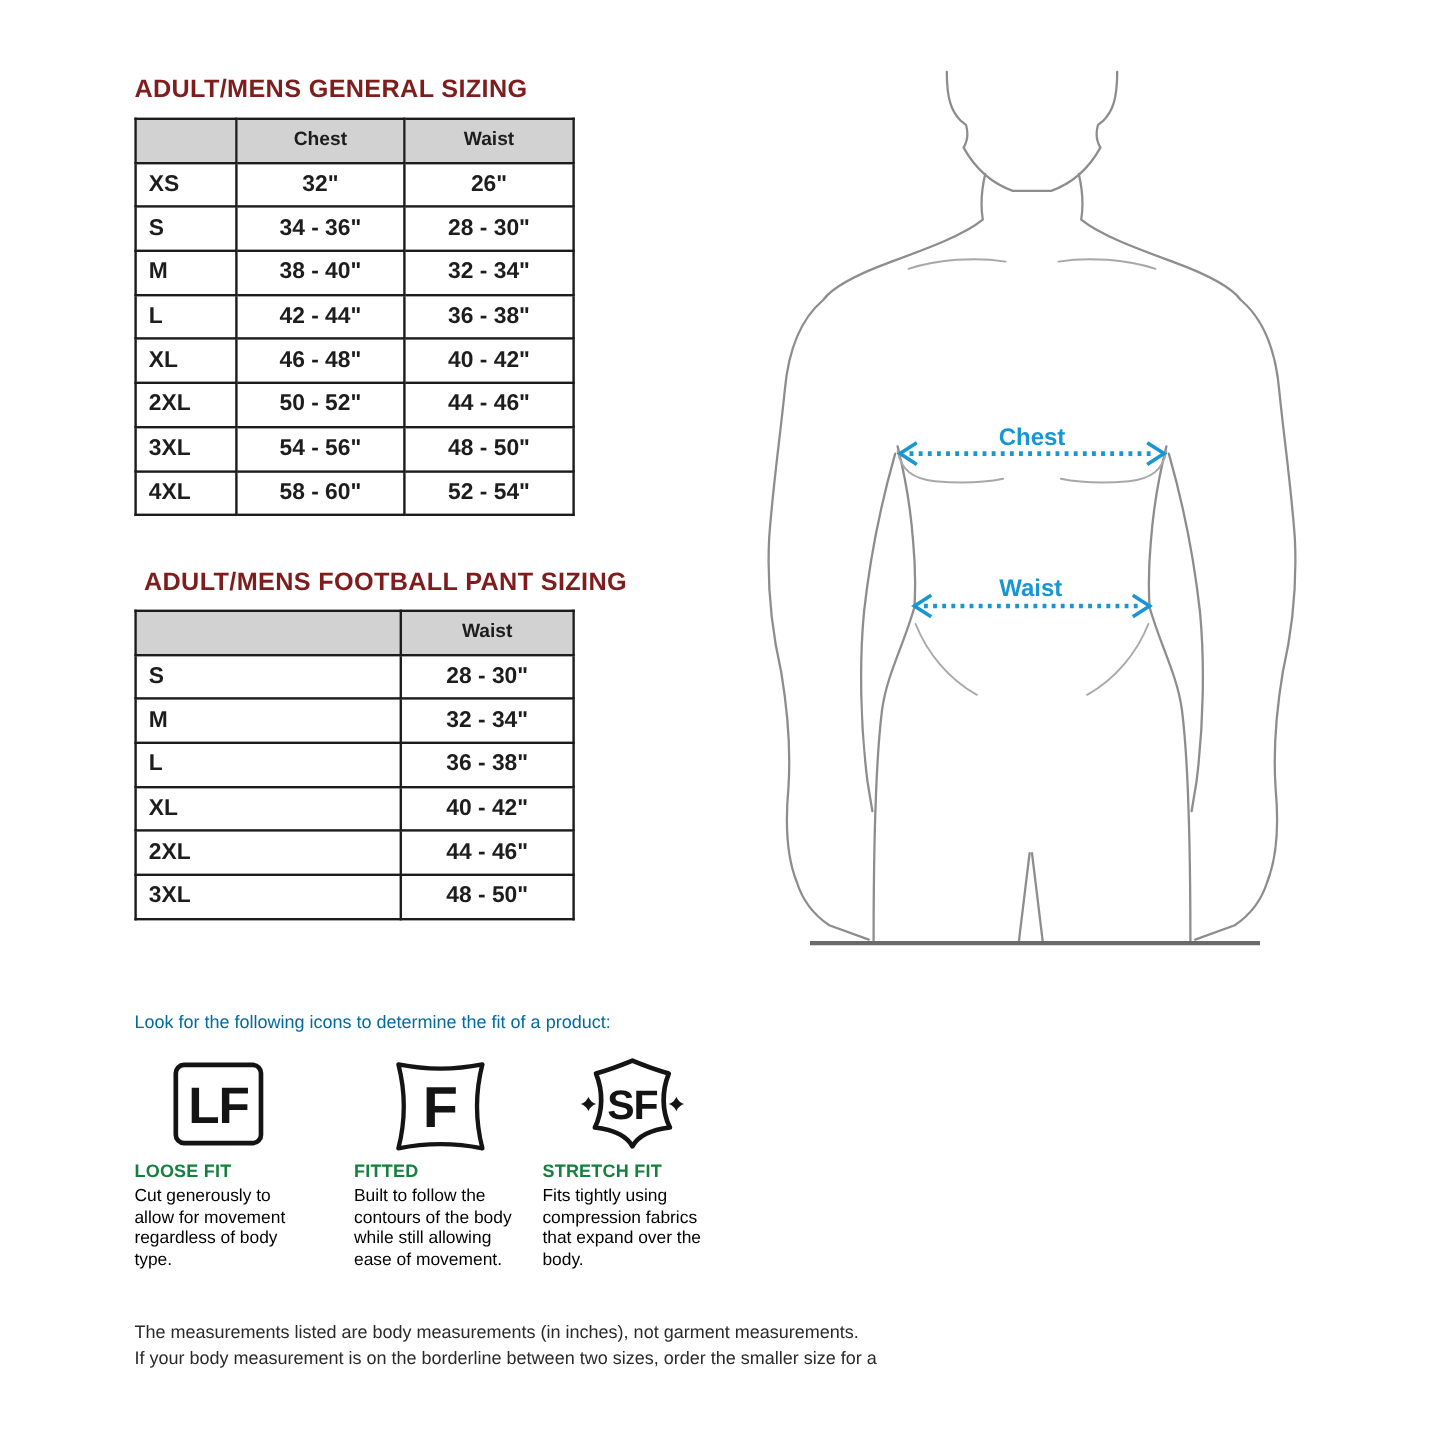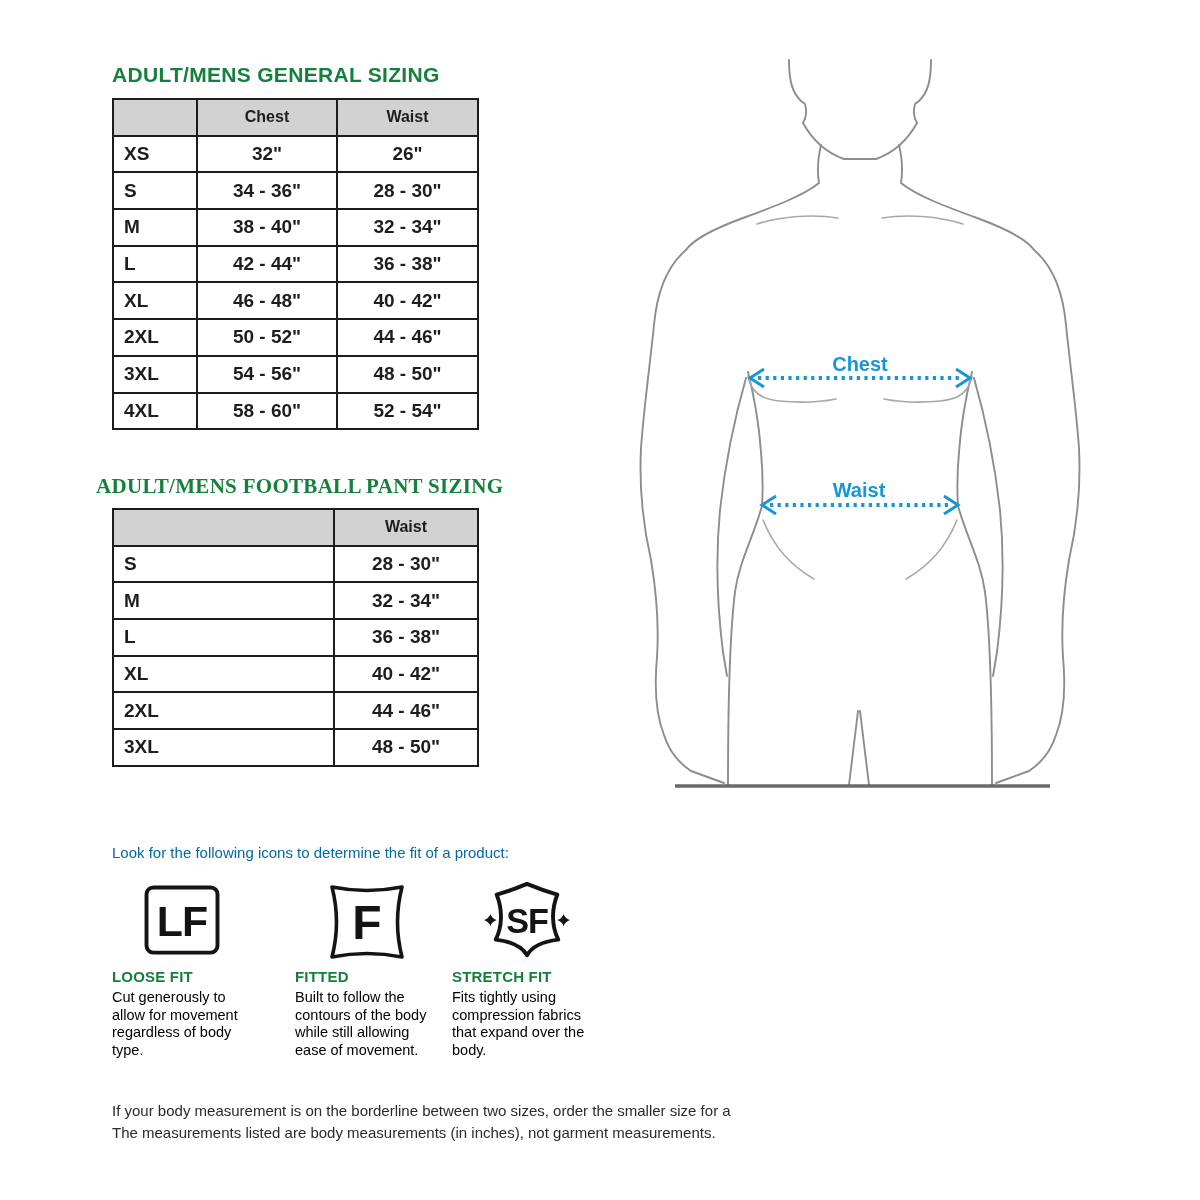--- a/index.html
+++ b/index.html
@@ -5,21 +5,21 @@
   html,body { margin:0; padding:0; }
   body {
     width:1200px; height:1200px; position:relative; overflow:hidden;
     background:#ffffff; color:#1d1d1d;
     font-family:"Liberation Sans", sans-serif;
   }
   .abs { position:absolute; }
 
   .section-title {
     font-size:21px; font-weight:bold; letter-spacing:0.3px;
-    color:#15803d; margin:0; white-space:nowrap;
+    color:#7f1d1d; margin:0; white-space:nowrap;
   }
 
   table.size-table { border-collapse:collapse; table-layout:fixed; background:#fff; }
   .size-table th, .size-table td {
     border:2px solid #1c1c1c; height:36.7px; box-sizing:border-box;
     padding:0; font-weight:bold; color:#1d1d1d; overflow:hidden;
   }
   .size-table th {
     background:#d2d2d2; font-size:16px; text-align:center;
   }
@@ -99,21 +99,21 @@
       <td class="val-cell">48 - 50"</td>
     </tr>
     <tr>
       <td class="size-cell">4XL</td>
       <td class="val-cell">58 - 60"</td>
       <td class="val-cell">52 - 54"</td>
     </tr>
   </tbody>
 </table>
 
-<h2 class="section-title abs" style="left:96px; top:474px;font-family:Liberation Serif, serif;">ADULT/MENS FOOTBALL PANT SIZING</h2>
+<h2 class="section-title abs" style="left:120px; top:474px;">ADULT/MENS FOOTBALL PANT SIZING</h2>
 
 <table class="size-table abs" style="left:112px; top:508px; width:365px;">
   <colgroup>
       <col style="width:221px">
       <col style="width:144px">
     </colgroup>
   <thead>
     <tr>
       <th></th>
       <th>Waist</th>
@@ -238,15 +238,15 @@
       <path d="M 0,41 Q 4.5,39.5 6.5,35 Q 8.5,39.5 13,41 Q 8.5,42.5 6.5,47 Q 4.5,42.5 0,41 Z" fill="#141414"></path>
       <path d="M 75,41 Q 79.5,39.5 81.5,35 Q 83.5,39.5 88,41 Q 83.5,42.5 81.5,47 Q 79.5,42.5 75,41 Z" fill="#141414"></path>
       <text class="icon-letter" x="44" y="54" font-size="35" letter-spacing="-1">SF</text>
     </svg>
   </div>
   <p class="fit-label">STRETCH FIT</p>
   <p class="fit-desc">Fits tightly using compression fabrics that expand over the body.</p>
 </div>
 
 <div class="footer-note abs" style="left:112px; top:1100px; width:640px;">
+  <div>The measurements listed are body measurements (in inches), not garment measurements.</div>
   <div>If your body measurement is on the borderline between two sizes, order the smaller size for a</div>
-  <div>The measurements listed are body measurements (in inches), not garment measurements.</div>
 </div>
 
 </body></html>

